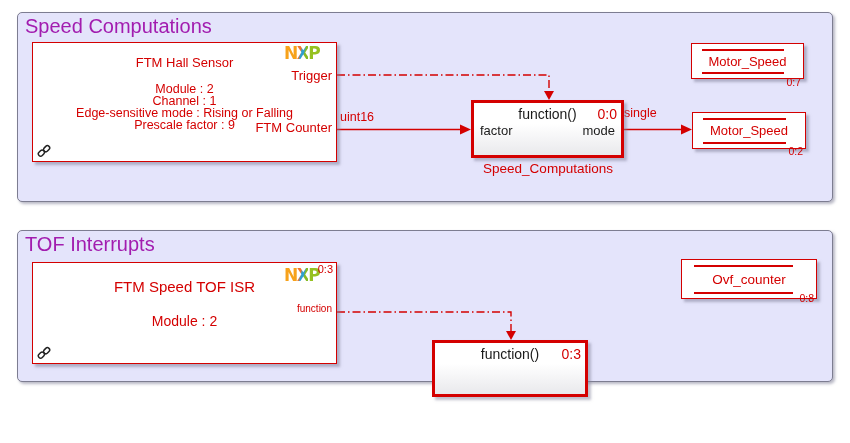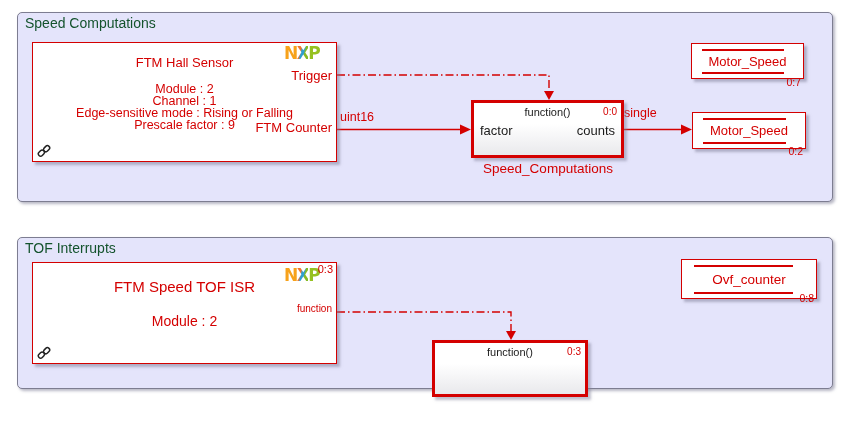--- a/index.html
+++ b/index.html
@@ -8,22 +8,22 @@
     background:#ffffff;font-family:"Liberation Sans",sans-serif;
     -webkit-font-smoothing:antialiased;
   }
   
   .panel{
     position:absolute;background:#e4e4fb;border:1.5px solid #7d7d91;
     border-radius:5px;box-shadow:2px 2px 3px rgba(125,125,150,.55);
     box-sizing:border-box;
   }
   #panel-speed{left:17px;top:12px;width:816px;height:190px;}
-  #panel-tof{left:17px;top:237px;width:816px;height:152px;}
-  .panel-title{position:absolute;left:7px;top:2px;font-size:14px;color:#14532d;}
+  #panel-tof{left:17px;top:230px;width:816px;height:152px;}
+  .panel-title{position:absolute;left:7px;top:2px;font-size:20px;color:#a21caf;}
 
   
   svg.wires{position:absolute;left:0;top:0;pointer-events:none;}
   svg.wires g{pointer-events:stroke;}
   .w{stroke:#d40000;fill:none;stroke-width:1.4;}
   .dashdot{stroke-dasharray:8 3 1.5 3;}
   .arrow{fill:#d40000;stroke:none;}
   .wire-label{position:absolute;color:#d40000;font-size:12.5px;white-space:nowrap;}
   #label-uint16{left:340px;top:110px;}
   #label-single{left:624px;top:106px;}
@@ -67,22 +67,22 @@
   .link-badge{position:absolute;left:4px;bottom:3px;width:14px;height:14px;}
 
   
   .fcn-block{
     position:absolute;border:3px solid #d40000;box-sizing:border-box;
     background:linear-gradient(#ffffff 40%,#e9e9ec 100%);
     box-shadow:2.5px 2.5px 2.5px rgba(130,130,155,.5);color:#000;
   }
   #speed-comp{left:471px;top:100px;width:153px;height:58px;}
   #overflow{left:432px;top:340px;width:156px;height:57px;}
-  .fcn-header{position:absolute;top:3px;left:0;right:0;text-align:center;font-size:11px;color:#1a1a1a;}
-  .fcn-tag{position:absolute;top:3px;right:4px;font-size:10px;color:#d40000;}
+  .fcn-header{position:absolute;top:3px;left:0;right:0;text-align:center;font-size:14px;color:#1a1a1a;}
+  .fcn-tag{position:absolute;top:3px;right:4px;font-size:14px;color:#d40000;}
   .fcn-in{position:absolute;left:6px;top:20px;font-size:13px;color:#1a1a1a;}
   .fcn-out{position:absolute;right:6px;top:20px;font-size:13px;color:#1a1a1a;}
   .block-label{position:absolute;text-align:center;color:#d40000;font-size:13.5px;white-space:nowrap;}
   #speed-comp-label{left:448px;top:161px;width:200px;}
   #overflow-label{left:410px;top:401px;width:200px;}
 
   
   .ds-block{
     position:absolute;background:#ffffff;border:1.8px solid #d40000;
     box-sizing:border-box;box-shadow:2.5px 2.5px 2.5px rgba(130,130,155,.55);
@@ -148,21 +148,21 @@
           <rect x="7.2" y="2.8" width="7.6" height="5.2" rx="2.6" transform="rotate(-45 11 5.4)"></rect>
         </g>
       </svg>
     </div>
   </div>
 
   <div class="fcn-block" id="speed-comp">
     <div class="fcn-header">function()</div>
     <div class="fcn-tag">0:0</div>
     <div class="fcn-in">factor</div>
-    <div class="fcn-out">counts</div>
+    <div class="fcn-out">mode</div>
   </div>
   <div class="block-label" id="speed-comp-label">Speed_Computations</div>
 
   <div class="ds-block" id="ms1">
     <div class="ds-line top"></div>
     <span>Motor_Speed</span>
     <div class="ds-line bottom"></div>
     <div class="ds-tag">0:7</div>
   </div>
   <div class="ds-block" id="ms2">

